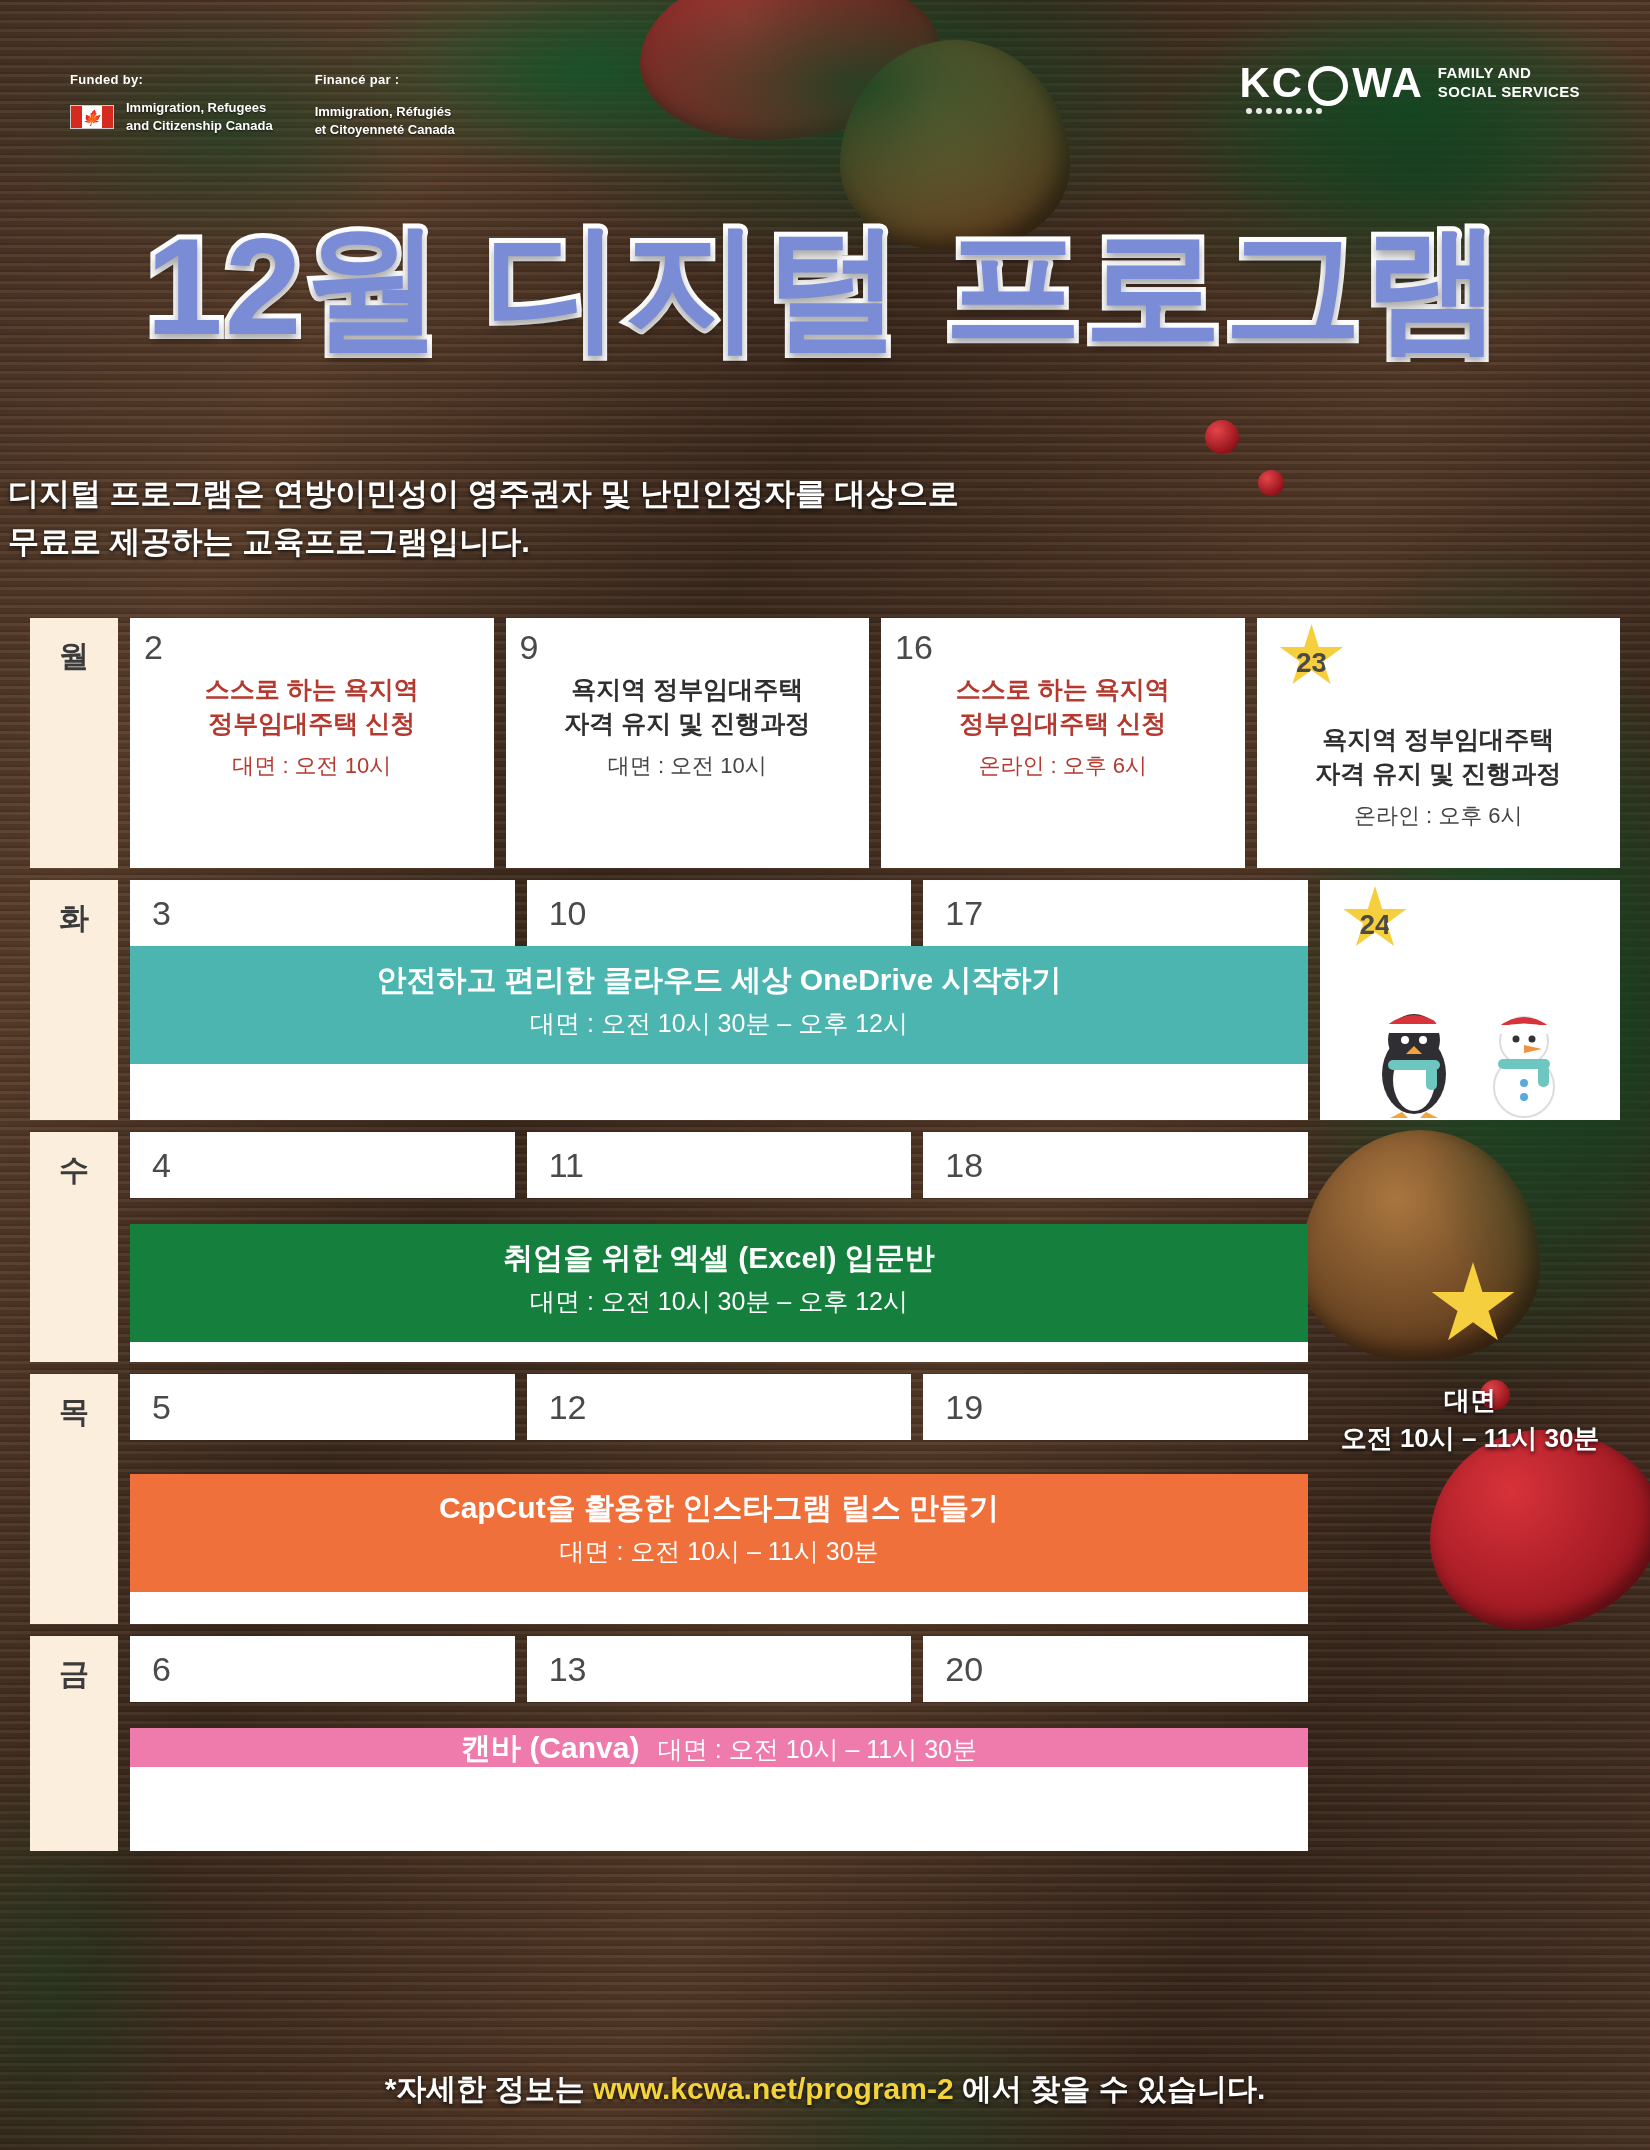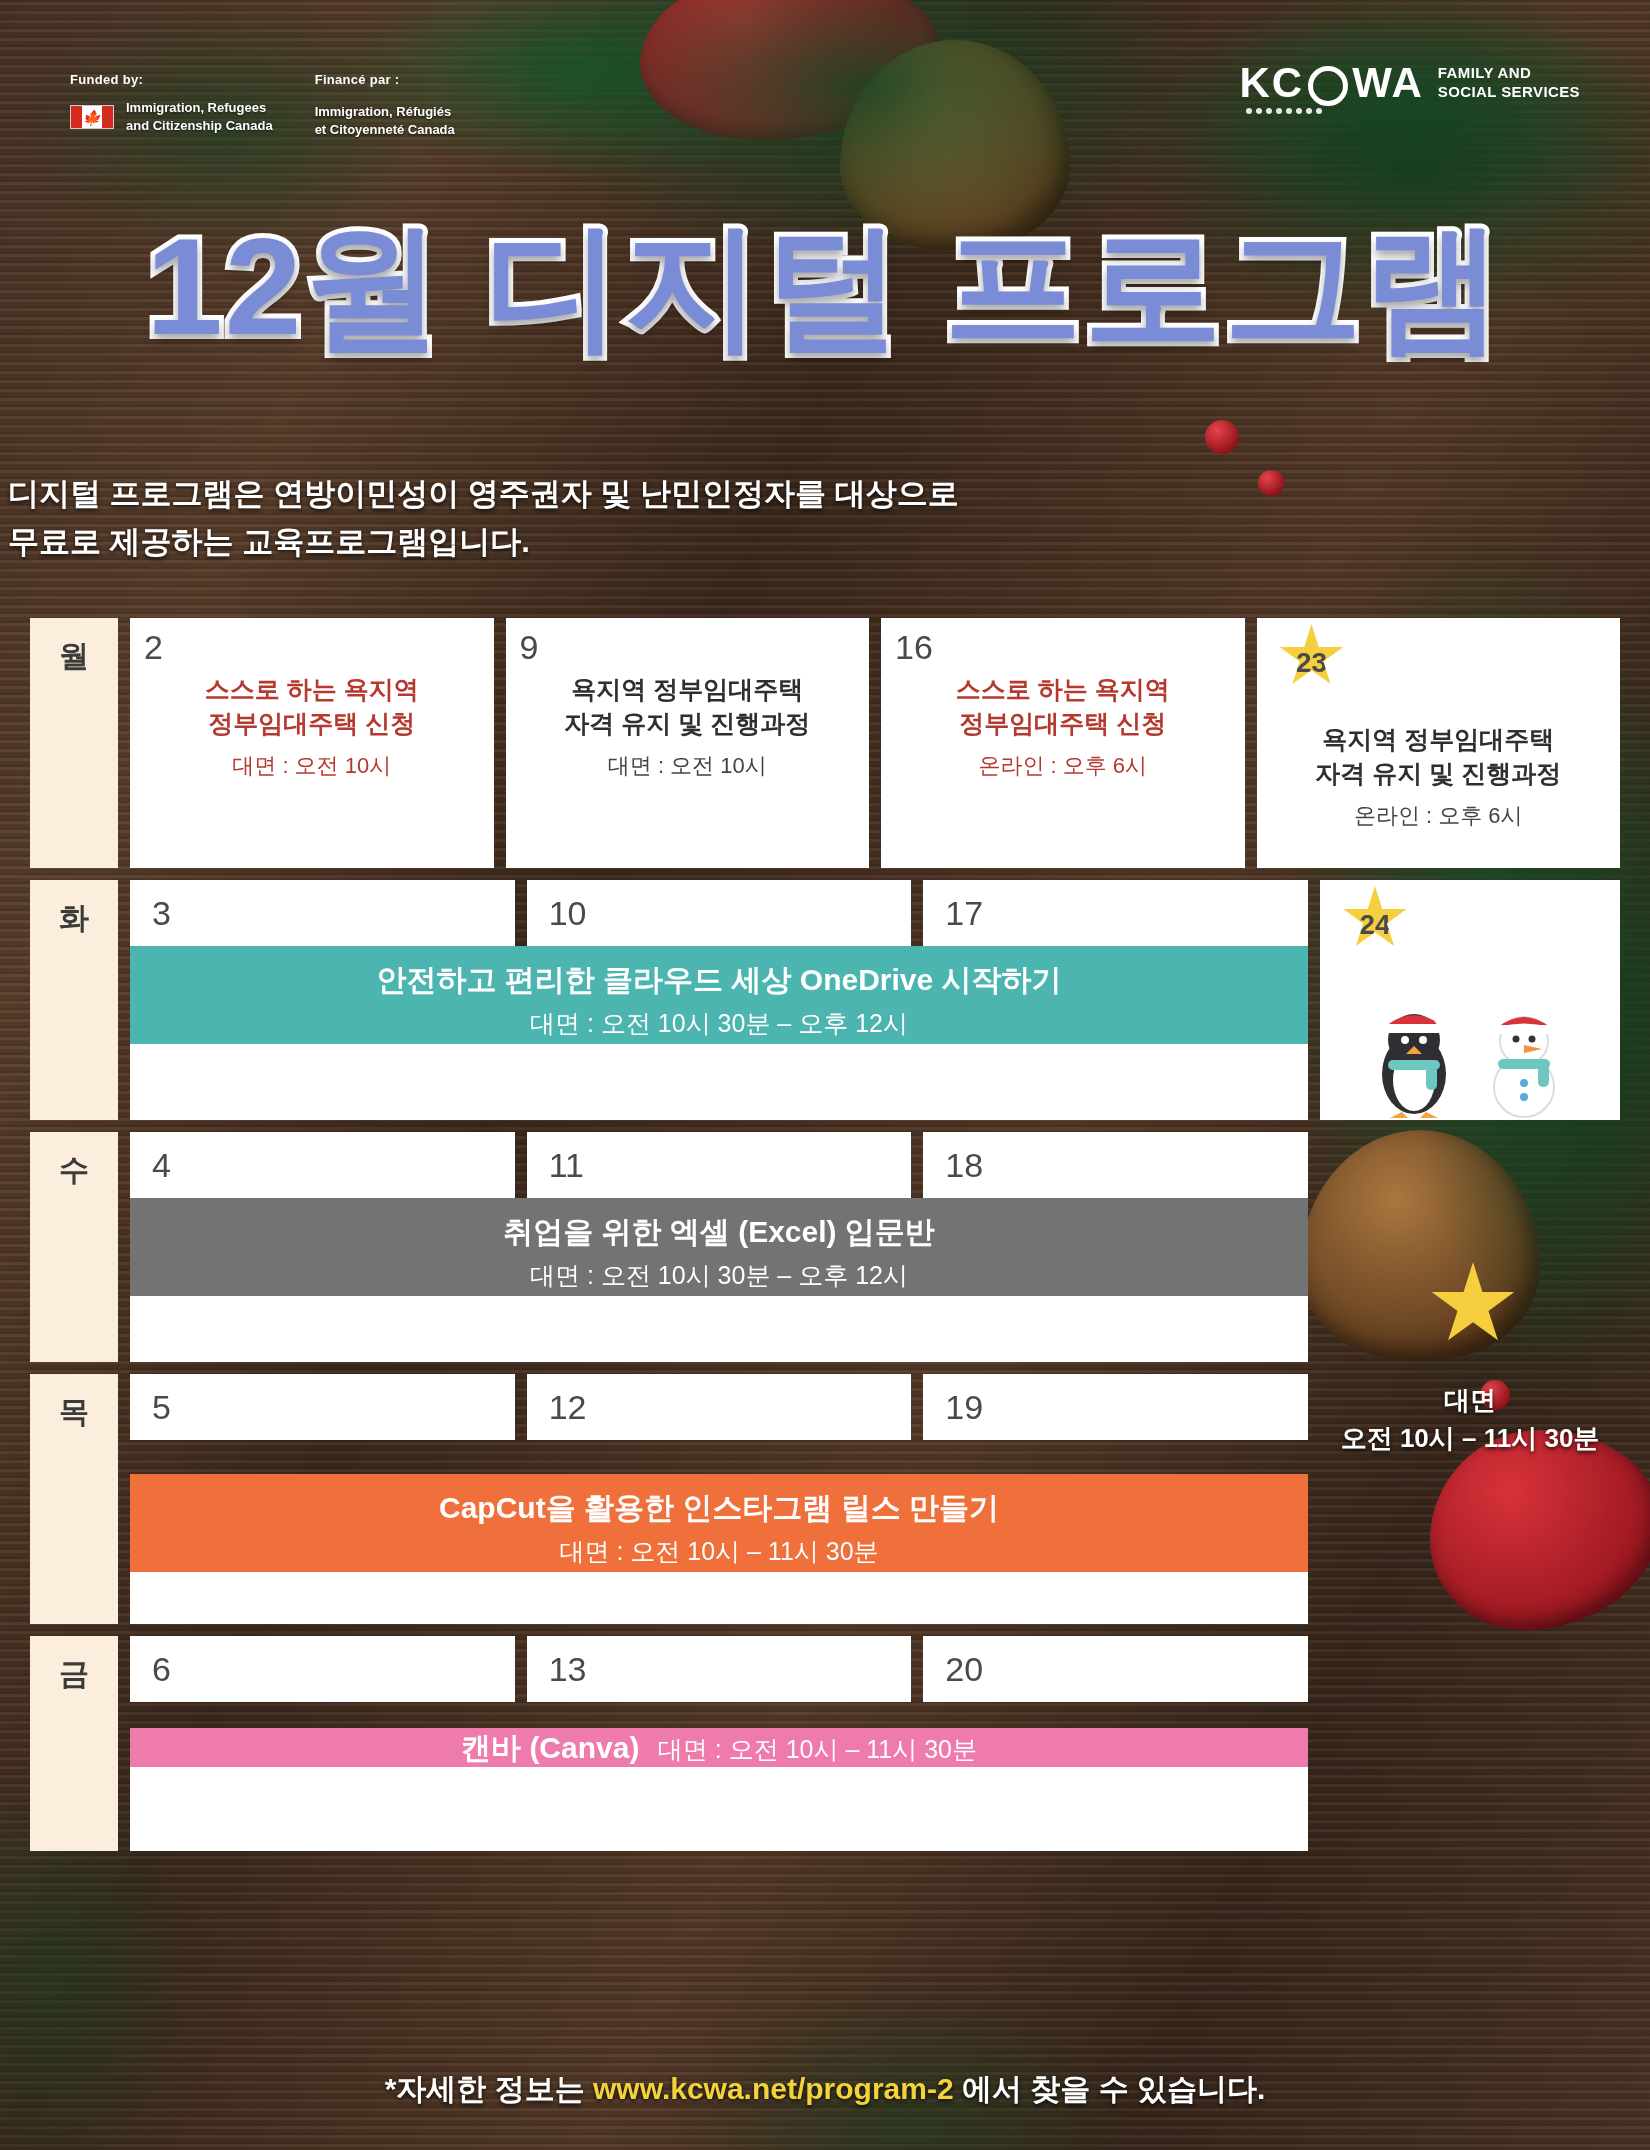--- a/index.html
+++ b/index.html
@@ -69,21 +69,21 @@
     font-size:34px;color:#4a4a4a;}
   .weekwrap{margin-left:12px;flex:1;display:flex;flex-direction:column;}
 
   
   .card{flex:1;background:#fff;display:flex;flex-direction:column;padding:10px 14px 16px;}
   .card .num{font-size:34px;color:#4a4a4a;margin-bottom:6px;}
   .card .ttl{font-size:25px;font-weight:bold;line-height:1.35;text-align:center;}
   .card .tm{font-size:22px;text-align:center;margin-top:10px;}
   .c-red .ttl{color:#b5392f;} .c-red .tm{color:#b5392f;}
   .c-dark .ttl{color:#2f2f2f;} .c-dark .tm{color:#444;}
-  .band{color:#fff;text-align:center;padding:14px 0 4px;}
+  .band{color:#fff;text-align:center;padding:14px 0 24px;}
   .band .bt{font-size:30px;font-weight:bold;line-height:1.3;}
   .band .bs{font-size:25px;margin-top:8px;}
   .band.inline .bt{display:inline;} .band.inline .bs{display:inline;margin-left:14px;}
   .whitecap{background:#fff;height:34px;}
 
   .star{width:66px;height:66px;position:absolute;clip-path:polygon(50% 0%,61% 35%,98% 35%,68% 57%,79% 91%,50% 70%,21% 91%,32% 57%,2% 35%,39% 35%);
     background:#f5cf3d;display:flex;align-items:center;justify-content:center;}
   .star span{font-size:28px;font-weight:bold;color:#4a4a4a;position:relative;top:6px;}
 
   .xmas{text-align:center;color:#fff;font-size:28px;font-weight:bold;line-height:1.45;text-shadow:0 2px 4px rgba(0,0,0,.8);}
@@ -253,21 +253,21 @@
   <div class="row" style="height:230px;">
     <div class="daycell">수</div>
     <div class="weekwrap">
       <div style="display:flex;gap:12px;height:100%;">
         <div style="flex:1;display:flex;flex-direction:column;">
           <div class="datesrow">
             <div class="datebox">4</div>
             <div class="datebox">11</div>
             <div class="datebox">18</div>
           </div>
-          <div class="band" style="background:#737373;">
+          <div class="band" style="background:#15803d;margin-top:26px;">
             <div class="bt">취업을 위한 엑셀 (Excel) 입문반</div>
             <div class="bs">대면 : 오전 10시 30분 – 오후 12시</div>
           </div>
           <div class="whitecap" style="flex:1;"></div>
         </div>
         <div style="width:300px;position:relative;">
           <div class="star" style="left:110px;top:130px;width:86px;height:86px;">
               <span></span>
             </div>
         </div>

